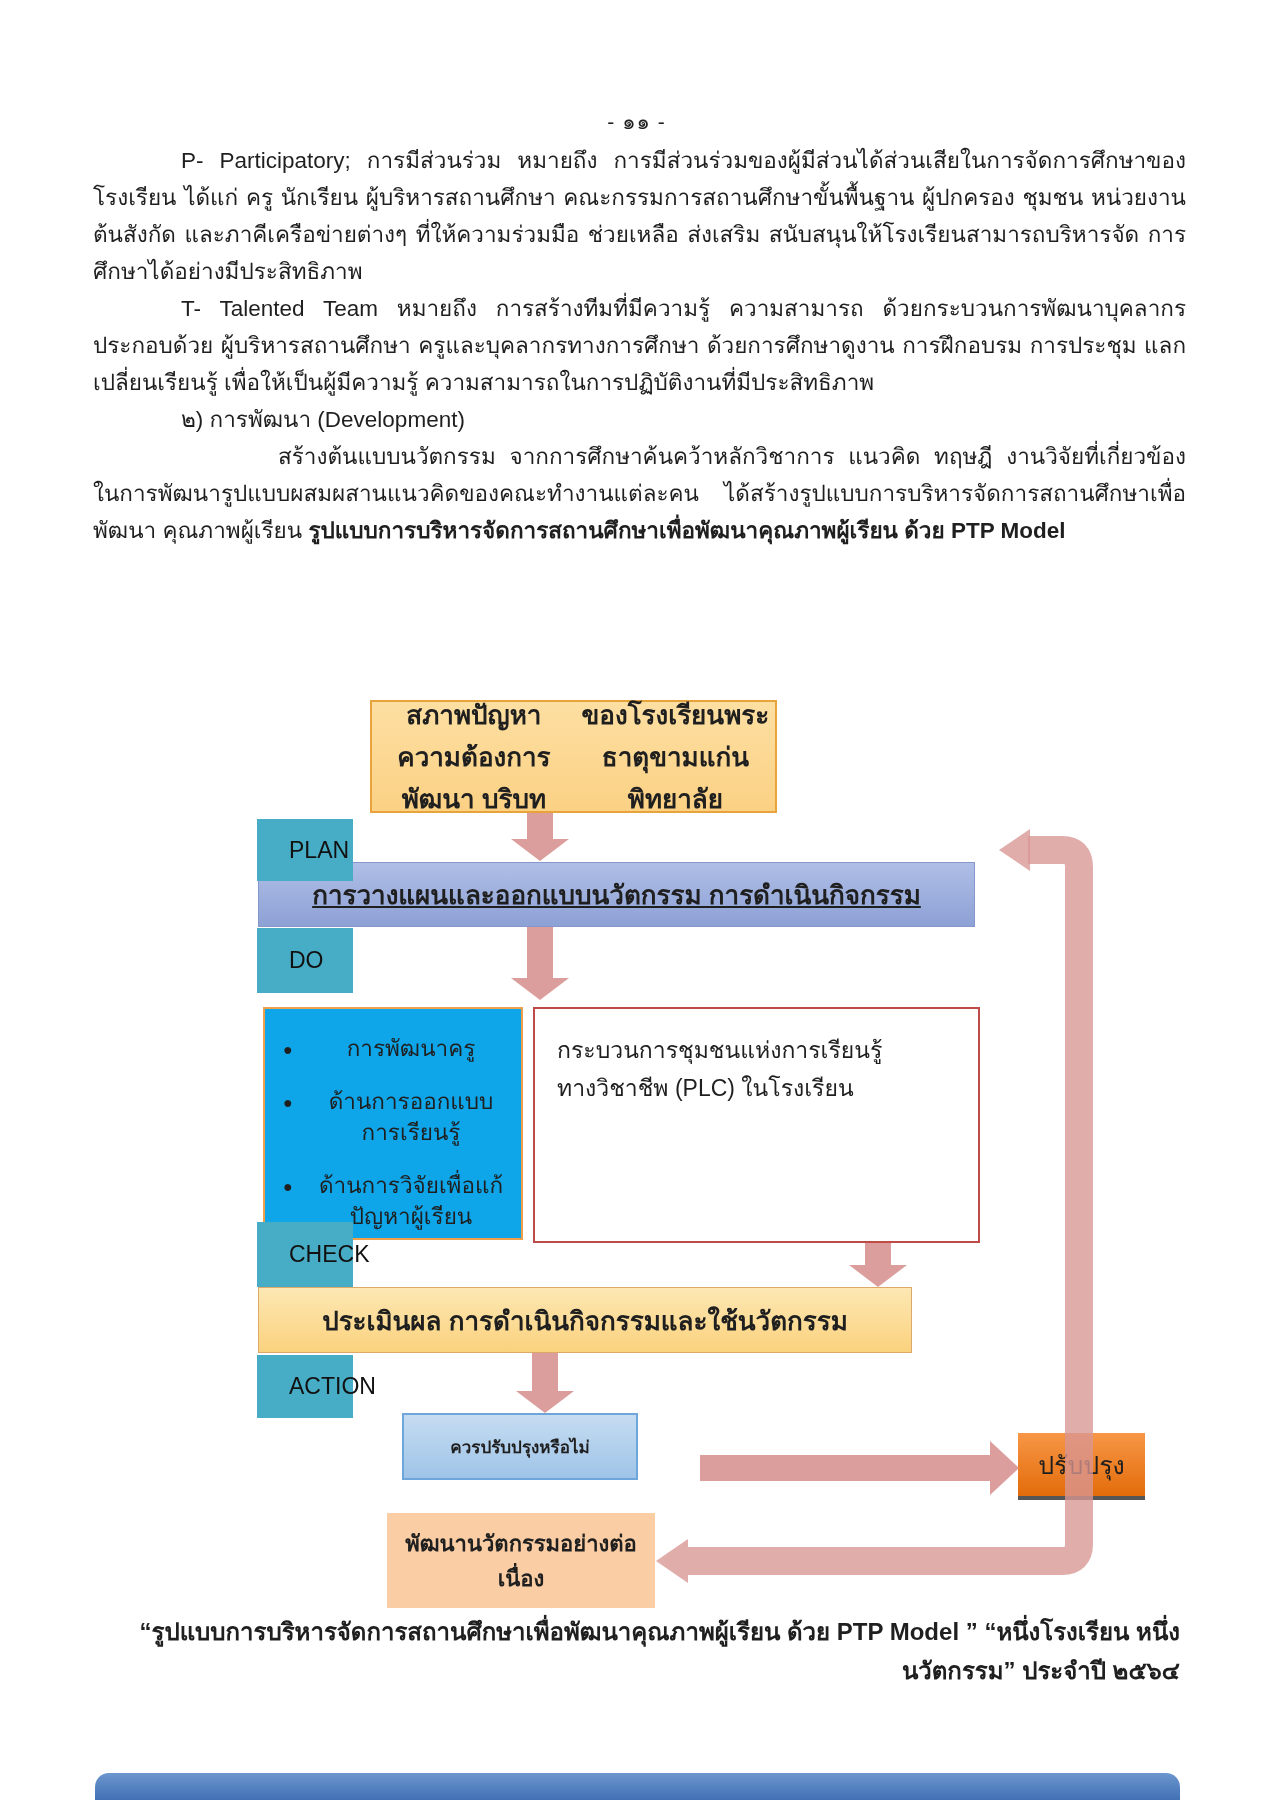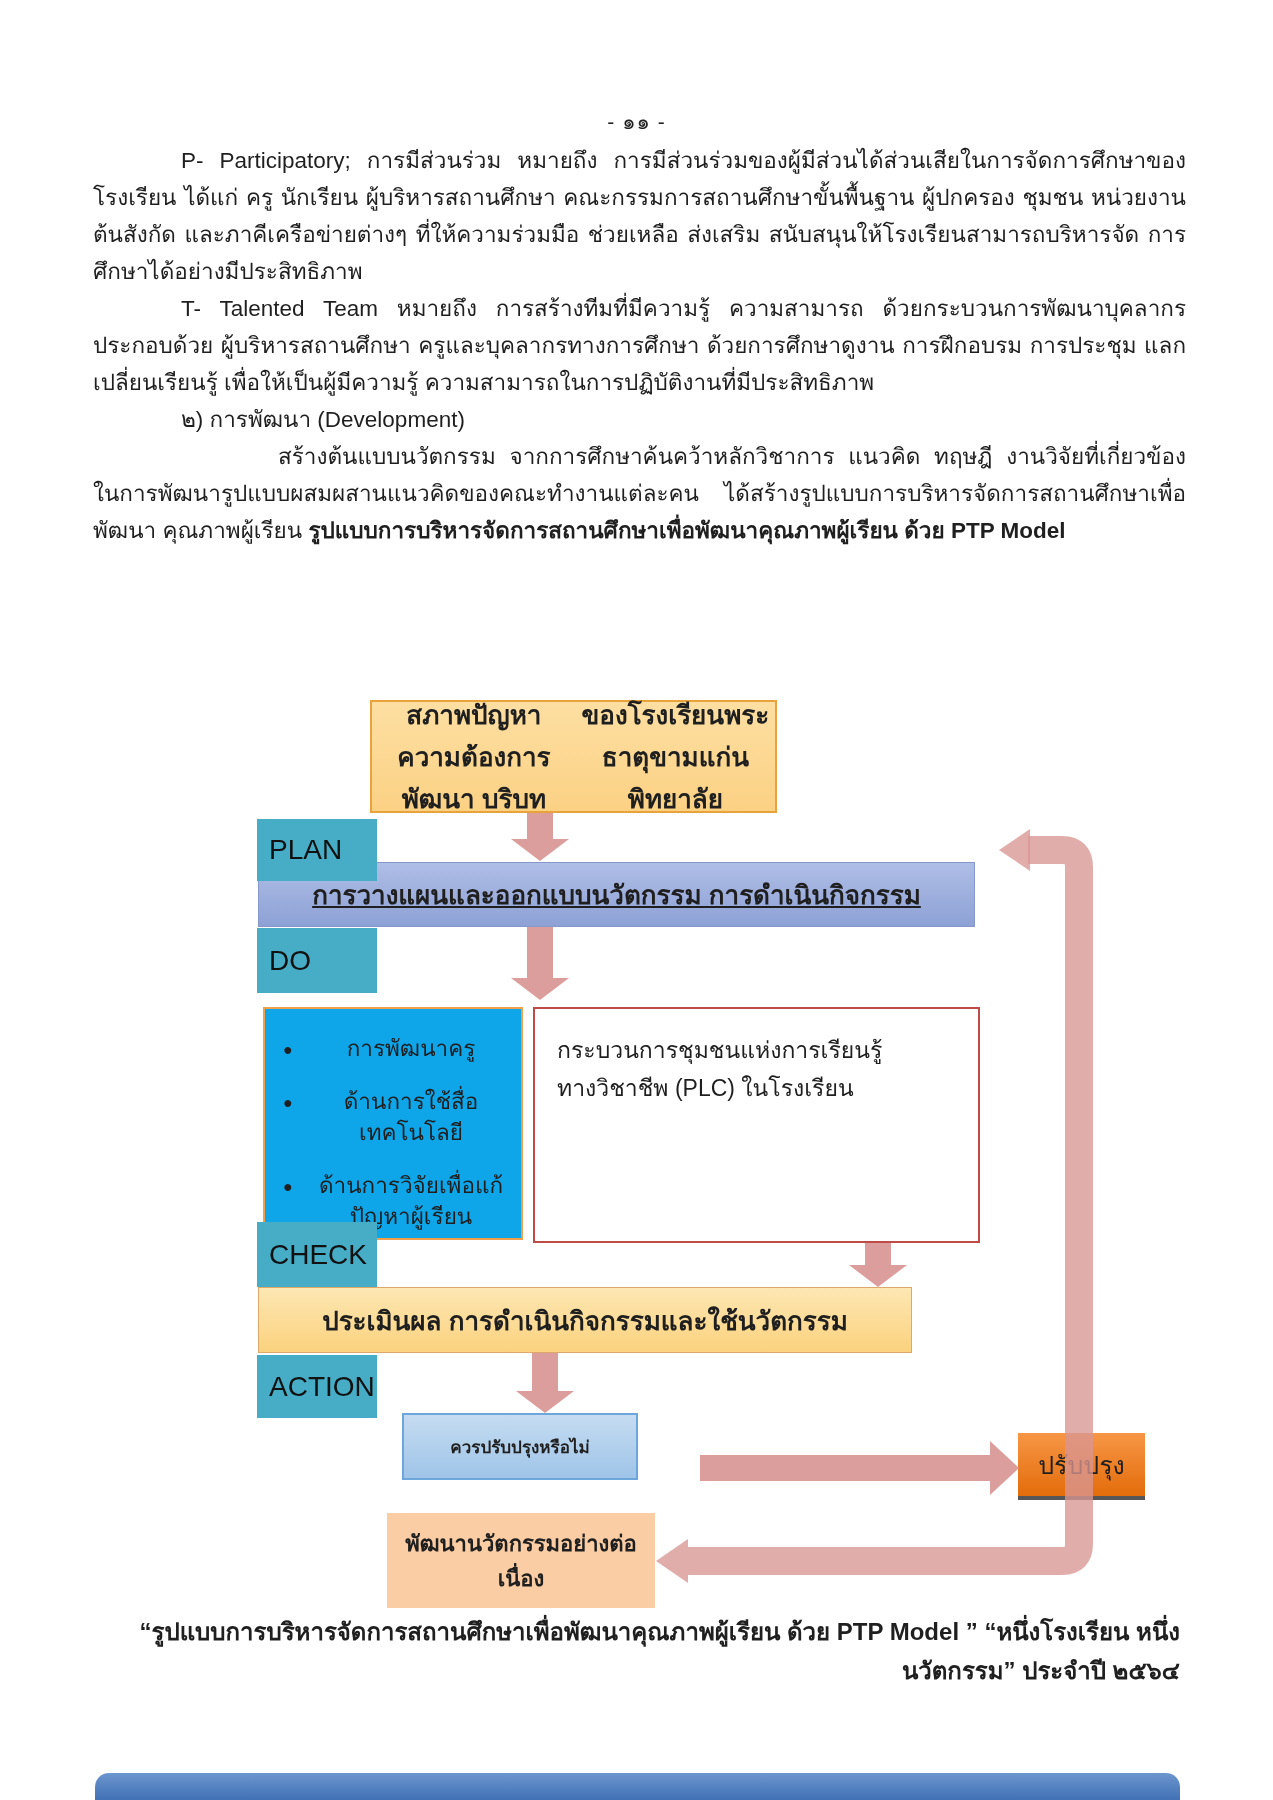--- a/index.html
+++ b/index.html
@@ -39,22 +39,22 @@
   .center-txt{display:flex;align-items:center;justify-content:center;text-align:center;}
 
   .top-box{
     left:370px;top:700px;width:407px;height:113px;
     background:linear-gradient(#FDDFA2,#FBD184);
     border:2px solid var(--gold-border);
     font-weight:bold;font-size:26px;line-height:42px;
     flex-direction:row;
   }
   .stage{
-    left:257px;width:120px;height:62px;background:var(--teal);
-    font-size:28px;display:flex;align-items:center;padding-left:12px;
+    left:257px;width:96px;height:62px;background:var(--teal);
+    font-size:23px;display:flex;align-items:center;padding-left:32px;
     box-sizing:border-box;z-index:3;color:#111;
   }
   .stage.plan{top:819px;}
   .stage.do{top:928px;height:65px;}
   .stage.check{top:1222px;height:65px;}
   .stage.action{top:1355px;height:63px;}
 
   .plan-bar{
     left:258px;top:862px;width:717px;height:65px;
     background:linear-gradient(var(--blue1),var(--blue2));
@@ -133,21 +133,21 @@
 
 <div class="diagram-box stage plan">PLAN</div>
 
 <div class="diagram-box plan-bar center-txt">การวางแผนและออกแบบนวัตกรรม การดำเนินกิจกรรม</div>
 
 <div class="diagram-box stage do">DO</div>
 
 <div class="diagram-box left-box">
   <ul>
     <li>การพัฒนาครู</li>
-    <li>ด้านการใช้สื่อเทคโนโลยี</li>
+    <li>ด้านการออกแบบการเรียนรู้</li>
     <li>ด้านการวิจัยเพื่อแก้ปัญหาผู้เรียน</li>
   </ul>
 </div>
 
 <div class="diagram-box right-box">
   <div>กระบวนการชุมชนแห่งการเรียนรู้</div>
   <div>ทางวิชาชีพ (PLC) ในโรงเรียน</div>
 </div>
 
 <div class="diagram-box stage check">CHECK</div>

